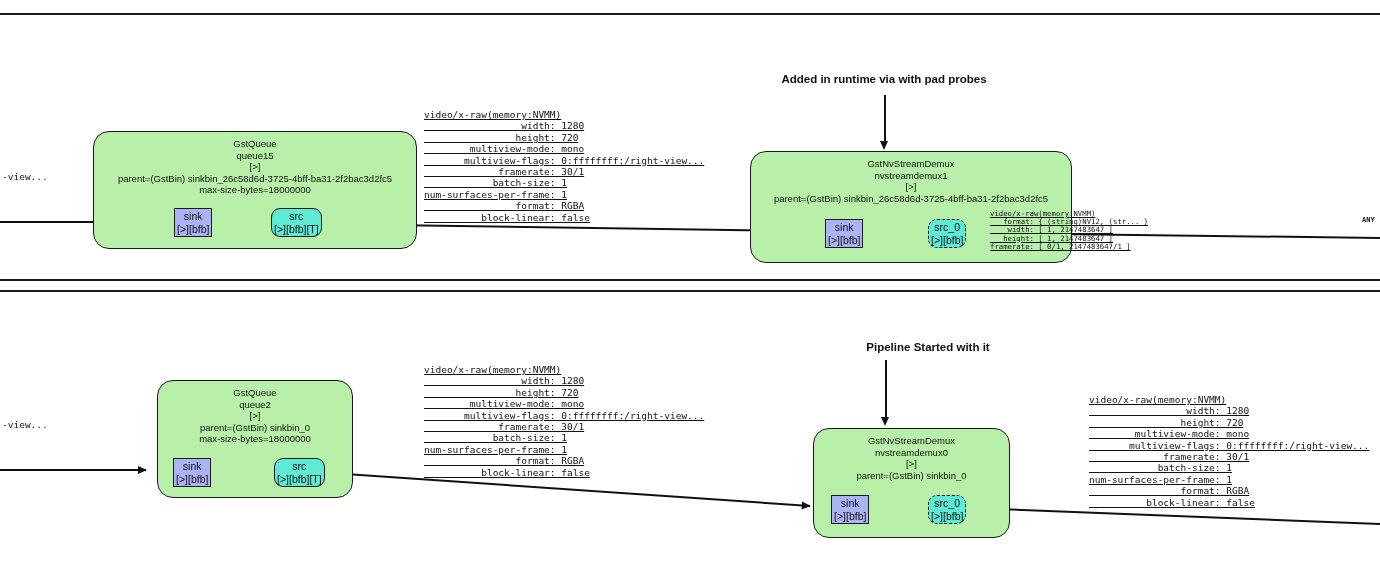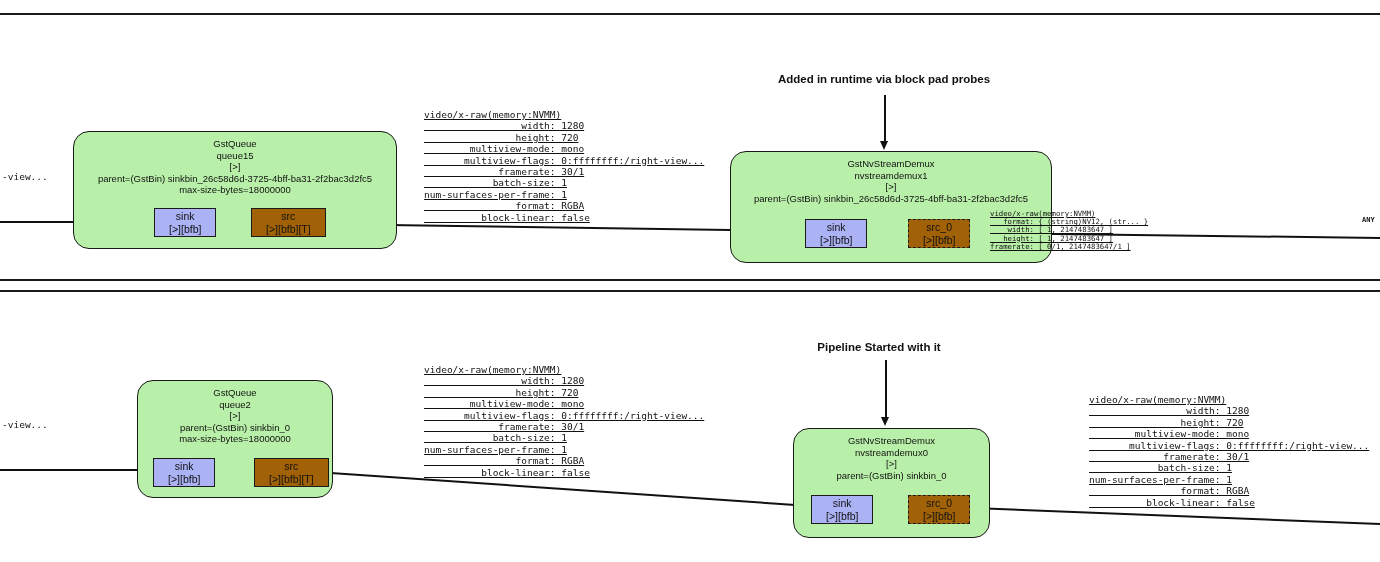--- a/index.html
+++ b/index.html
@@ -24,34 +24,34 @@
   #e6{left:973px;top:507px;width:408px;transform:rotate(2.25deg);}
 
   
   .varrow{position:absolute;width:1.6px;background:#111;}
   .varrow .ah{position:absolute;left:-3.9px;bottom:-8px;width:0;height:0;
               border-top:9px solid #111;border-left:4.7px solid transparent;border-right:4.7px solid transparent;}
   #va1{left:884px;top:95px;height:47px;}
   #va2{left:885px;top:360px;height:58px;}
 
   
-  .node{position:absolute;background:#b9f0a9;border:1.5px solid #1a1a1a;border-radius:16px;box-sizing:border-box;}
+  .node{position:absolute;background:#b9f0a9;border:1.5px solid #1a1a1a;border-radius:16px;box-sizing:border-box;margin-left:20px;}
   #n-queue15{left:73px;top:131px;width:324px;height:118px;}
   #n-demux1{left:730px;top:151px;width:322px;height:112px;}
   #n-queue2{left:137px;top:380px;width:196px;height:118px;}
   #n-demux0{left:793px;top:428px;width:197px;height:110px;}
   .node-header{margin:6px 2px 0;font:9.5px/11.6px "Liberation Sans",sans-serif;
                text-align:center;white-space:pre;}
 
   
   .pad{position:absolute;border:1.5px solid #1a1a1a;background:#ddd;
        font:10.5px/12.5px "Liberation Sans",sans-serif;text-align:center;white-space:pre;
-       padding:1px 14px;}
+       padding:1px 2px;}
   .pad.sink{background:#abb3f5;}
-  .pad.src{background:#a16207;}
+  .pad.src{background:#5eead4;border-radius:9px;}
   .pad.dashed{border-style:dashed;}
   #p-q15-sink{left:80px;top:76px;}
   #p-q15-src{left:177px;top:76px;}
   #p-d1-sink{left:74px;top:67px;}
   #p-d1-src{left:177px;top:67px;}
   #p-q2-sink{left:15px;top:77px;}
   #p-q2-src{left:116px;top:77px;}
   #p-d0-sink{left:17px;top:66px;}
   #p-d0-src{left:114px;top:66px;}
 
@@ -62,21 +62,21 @@
   #caps-bot-main{left:424px;top:364px;font-size:9.5px;line-height:11.4px;}
   #caps-bot-right{left:1089px;top:394px;font-size:9.5px;line-height:11.4px;}
 
   .frag{position:absolute;font:9.5px "DejaVu Sans Mono",monospace;margin-top:20px;}
   #frag-top{left:2px;top:151px;}
   #frag-bot{left:2px;top:399px;}
 
   .annotation{position:absolute;transform:translateX(-50%);
               font:bold 11.5px "Liberation Sans",sans-serif;white-space:nowrap;}
   #ann-top{left:884px;top:73px;}
-  #ann-bot{left:879px;top:341px;}
+  #ann-bot{left:928px;top:341px;}
 
   #any-label{position:absolute;left:1362px;top:216px;font:bold 7px "DejaVu Sans Mono",monospace;}
 </style>
 </head>
 <body>
 
 <div class="canvas">
 
   <div class="hline" id="topline"></div>
   <div class="hline" id="midline1"></div>
@@ -85,21 +85,21 @@
   <div class="frag" id="frag-top">-view...</div>
 
   <div class="edge" id="e1">
       <span class="ah"></span>
     </div>
   <div class="edge" id="e2">
       <span class="ah"></span>
     </div>
   <div class="edge" id="e3"></div>
 
-  <div class="annotation" id="ann-top">Added in runtime via block pad probes</div>
+  <div class="annotation" id="ann-top">Added in runtime via with pad probes</div>
   <div class="varrow" id="va1">
       <span class="ah"></span>
     </div>
 
   <div class="node" id="n-queue15">
     <pre class="node-header">GstQueue
 queue15
 [&gt;]
 parent=(GstBin) sinkbin_26c58d6d-3725-4bff-ba31-2f2bac3d2fc5
 max-size-bytes=18000000</pre>

